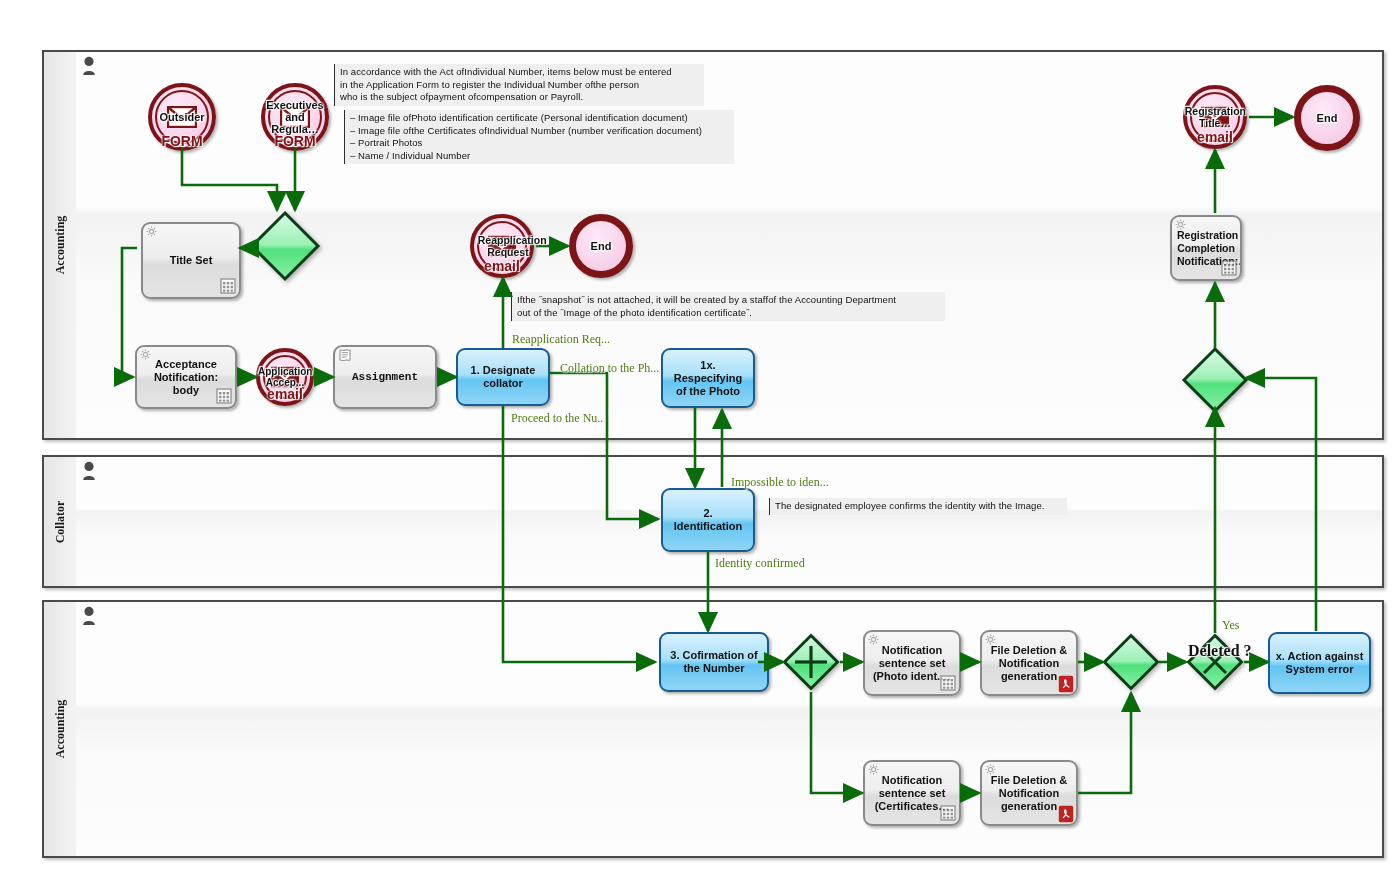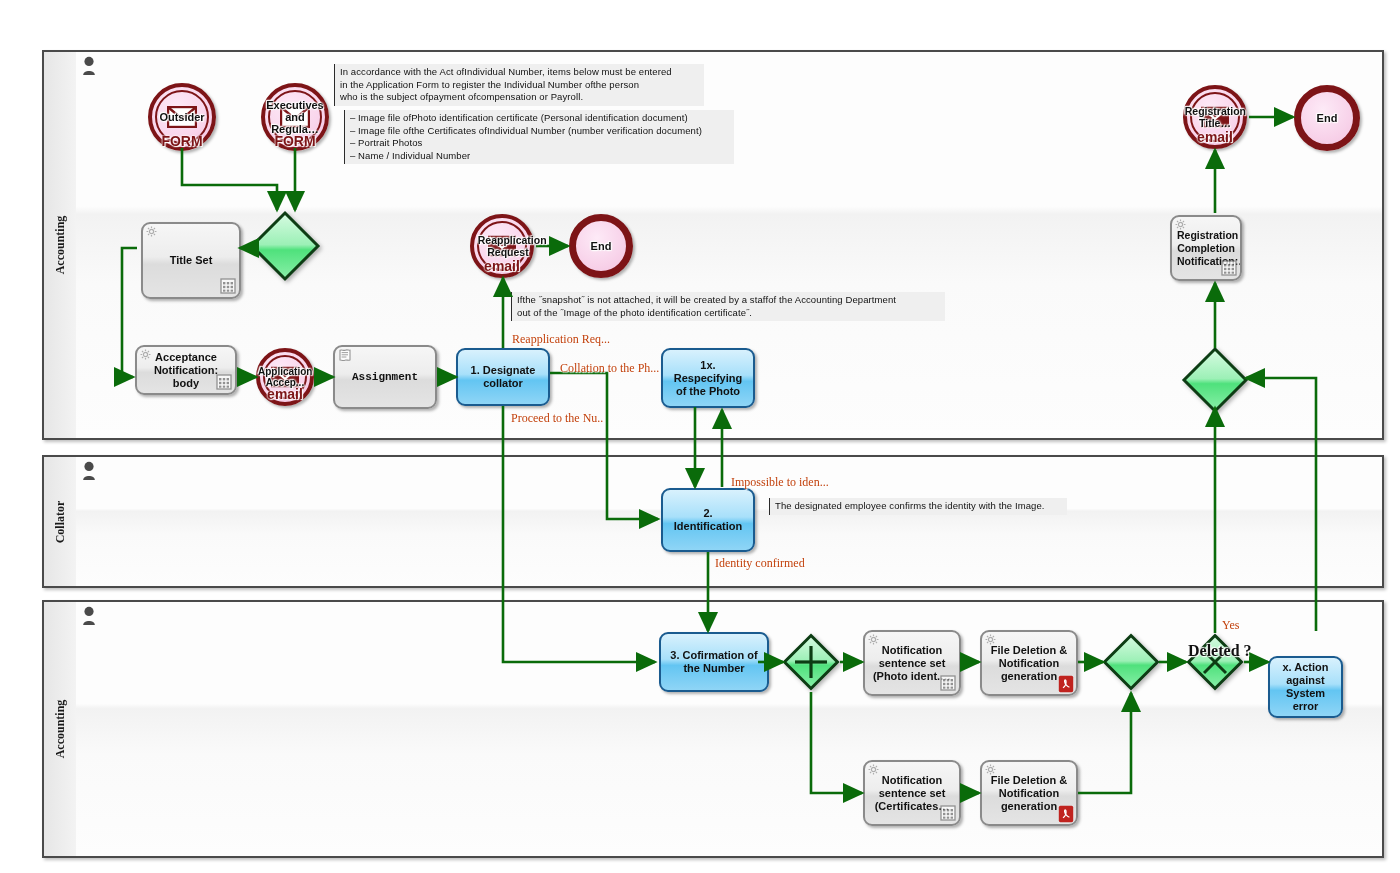--- a/index.html
+++ b/index.html
@@ -56,21 +56,21 @@
   .gw-label{position:absolute;font-family:"Liberation Serif",serif;font-size:16px;font-weight:bold;
         color:#111;white-space:nowrap;z-index:9;
         text-shadow:0 0 2px #fff,0 0 2px #fff,1px 1px 1px #fff,-1px -1px 1px #fff;}
 
   
   .anno{position:absolute;background:#efefef;border-left:1px solid #2b2b2b;
         font-family:"Liberation Sans",sans-serif;font-size:9.5px;line-height:12.5px;color:#111;
         padding:2px 4px 2px 5px;box-sizing:border-box;white-space:pre;letter-spacing:.1px;}
 
   
-  .flab{position:absolute;font-family:"Liberation Serif",serif;font-size:12px;color:#c2410c;white-space:nowrap;z-index:8;
+  .flab{position:absolute;font-family:"Liberation Serif",serif;font-size:12px;color:#4d7c0f;white-space:nowrap;z-index:8;
         text-shadow:0 0 2px #fff,0 0 2px #fff,1px 1px 1px #fff;}
 
   
   .conn{position:absolute;left:0;top:0;width:1400px;height:873px;pointer-events:none;z-index:1;}
 </style>
 </head>
 <body>
 
 <div id="canvas">
 
@@ -235,21 +235,21 @@
       <rect x="3" y="7.8" width="2.4" height="2.4"></rect>
           <rect x="6.8" y="7.8" width="2.4" height="2.4"></rect>
           <rect x="10.6" y="7.8" width="2.4" height="2.4"></rect>
       <rect x="3" y="11.6" width="2.4" height="2.1"></rect>
           <rect x="6.8" y="11.6" width="2.4" height="2.1"></rect>
           <rect x="10.6" y="11.6" width="2.4" height="2.1"></rect>
         </g>
     </svg>
   </div>
 
-  <div class="task grey" style="left:135px;top:345px;width:102px;height:50px;">
+  <div class="task grey" style="left:135px;top:345px;width:102px;height:64px;">
     <svg class="gear" viewBox="0 0 12 12" xmlns="http://www.w3.org/2000/svg">
       <circle cx="6" cy="6" r="2.3" fill="none" stroke="#777" stroke-width="1.3"></circle>
       <g stroke="#777" stroke-width="1.3">
           <path d="M6 0.6V2.3M6 9.7v1.7M0.6 6h1.7M9.7 6h1.7M2.2 2.2l1.2 1.2M8.6 8.6l1.2 1.2M9.8 2.2L8.6 3.4M3.4 8.6L2.2 9.8"></path>
         </g>
     </svg>
     <div class="lbl">Acceptance Notification: body</div>
     <svg class="dtbl" viewBox="0 0 16 16" xmlns="http://www.w3.org/2000/svg">
       <rect x="1" y="1" width="14" height="14" fill="#fff" stroke="#777" stroke-width="1.3"></rect>
       <g fill="#777">
@@ -502,17 +502,17 @@
       <path d="M29,2.5 L55.5,29 L29,55.5 L2.5,29 Z" fill="url(#gwg5)" stroke="#0d3d14" stroke-width="3"></path>
       <g stroke="#0d3d14" stroke-width="3" stroke-linecap="butt">
           <path d="M18,18 L40,40"></path>
           <path d="M40,18 L18,40"></path>
         </g>
     </svg>
   </div>
   <div class="gw-label" style="left:1188px;top:642px;">Deleted ?</div>
   <div class="flab" style="left:1222px;top:618px;">Yes</div>
 
-  <div class="task blue" style="left:1268px;top:632px;width:75px;height:62px;margin-top:24px;">
+  <div class="task blue" style="left:1268px;top:632px;width:103px;height:62px;">
     <div class="lbl">x. Action against System error</div>
   </div>
 
 </div>
 
 </body></html>

